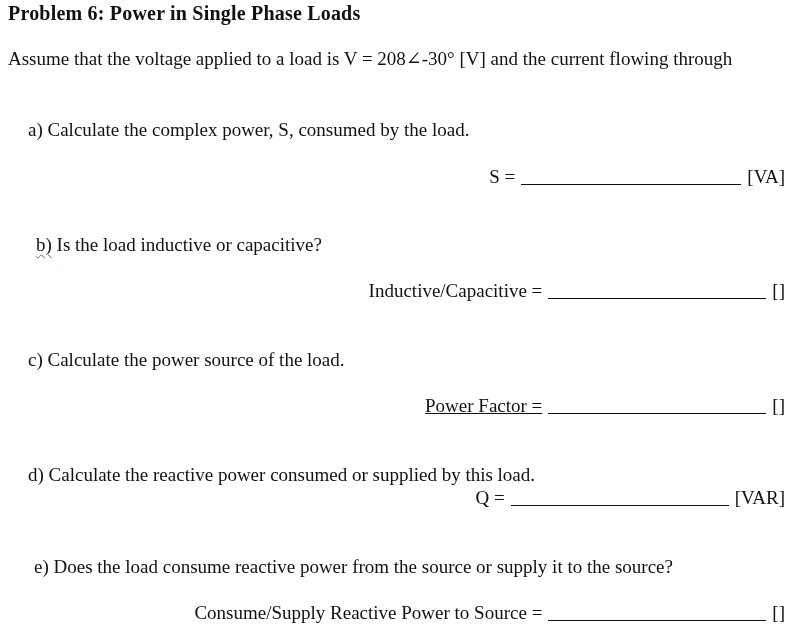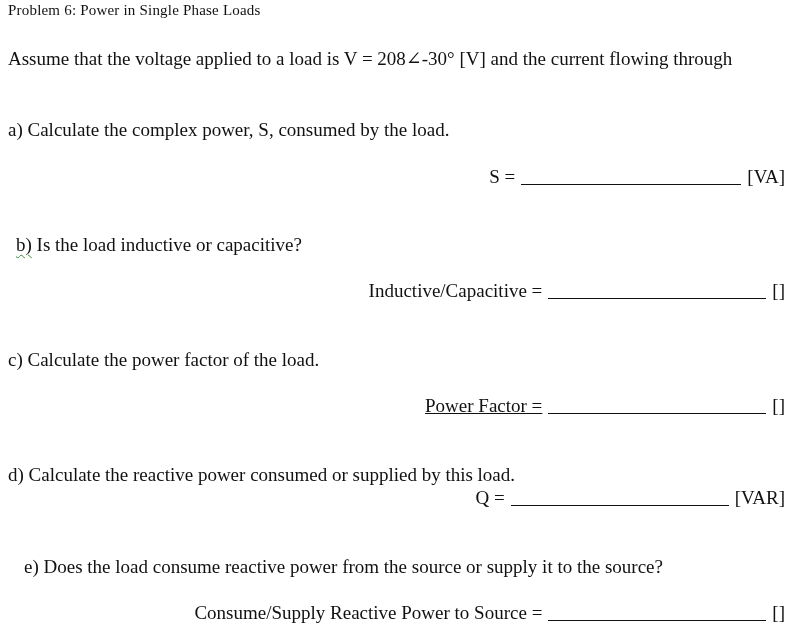--- a/index.html
+++ b/index.html
@@ -2,23 +2,23 @@
 <html><head>
   <meta charset="utf-8">
   <style>
     html, body { margin:0; padding:0; background:#ffffff; }
     body {
       width:788px; height:627px; position:relative; overflow:hidden;
       font-family:"Liberation Serif", "DejaVu Serif", serif;
       color:#111111;
     }
     .abs { position:absolute; white-space:nowrap; }
-    .title { left:8px; top:2px; font-size:15px; font-weight:normal; letter-spacing:0.2px; }
+    .title { left:8px; top:2px; font-size:20px; font-weight:bold; letter-spacing:0.2px; }
     .para { font-size:19px; line-height:25px; }
-    .q { font-size:19px; }
+    .q { font-size:19px;margin-left:20px; }
     .ans { font-size:19px; display:flex; align-items:flex-end; }
     .blank { display:inline-block; border-bottom:1.5px solid #111; height:18px; margin:0 6px 3px 6px; }
     .wavy { text-decoration: underline wavy #3a8a3a; text-decoration-thickness:1px; text-underline-offset:3px; }
   </style>
 </head>
 <body>
 
 <div class="abs title">Problem 6: Power in Single Phase Loads</div>
 
 <div class="abs para" style="left:8px; top:46px;">
@@ -37,37 +37,37 @@
 <div class="abs q" style="left:16px; top:234px;">
   <span class="wavy">b)</span><span> Is the load inductive or capacitive?</span>
 </div>
 <div class="abs ans" style="right:3px; top:280px;align-items:flex-end;">
   <span>Inductive/Capacitive =</span>
   <span class="blank" style="width:218px;"></span>
   <span>[]</span>
 </div>
 
 <div class="abs q" style="left:8px; top:349px;">
-  <span>c)</span><span> Calculate the power factor of the load.</span>
+  <span>c)</span><span> Calculate the power source of the load.</span>
 </div>
 <div class="abs ans" style="right:3px; top:395px;text-decoration:underline;">
   <span>Power Factor =</span>
   <span class="blank" style="width:218px;"></span>
   <span>[]</span>
 </div>
 
 <div class="abs q" style="left:8px; top:464px;">
   <span>d)</span><span> Calculate the reactive power consumed or supplied by this load.</span>
 </div>
 <div class="abs ans" style="right:3px; top:487px;">
   <span>Q =</span>
   <span class="blank" style="width:218px;"></span>
   <span>[VAR]</span>
 </div>
 
-<div class="abs q" style="left:24px; top:556px;">
+<div class="abs q" style="left:14px; top:556px;">
   <span>e)</span><span> Does the load consume reactive power from the source or supply it to the source?</span>
 </div>
 <div class="abs ans" style="right:3px; top:602px;">
   <span>Consume/Supply Reactive Power to Source =</span>
   <span class="blank" style="width:218px;"></span>
   <span>[]</span>
 </div>
 
 </body></html>

